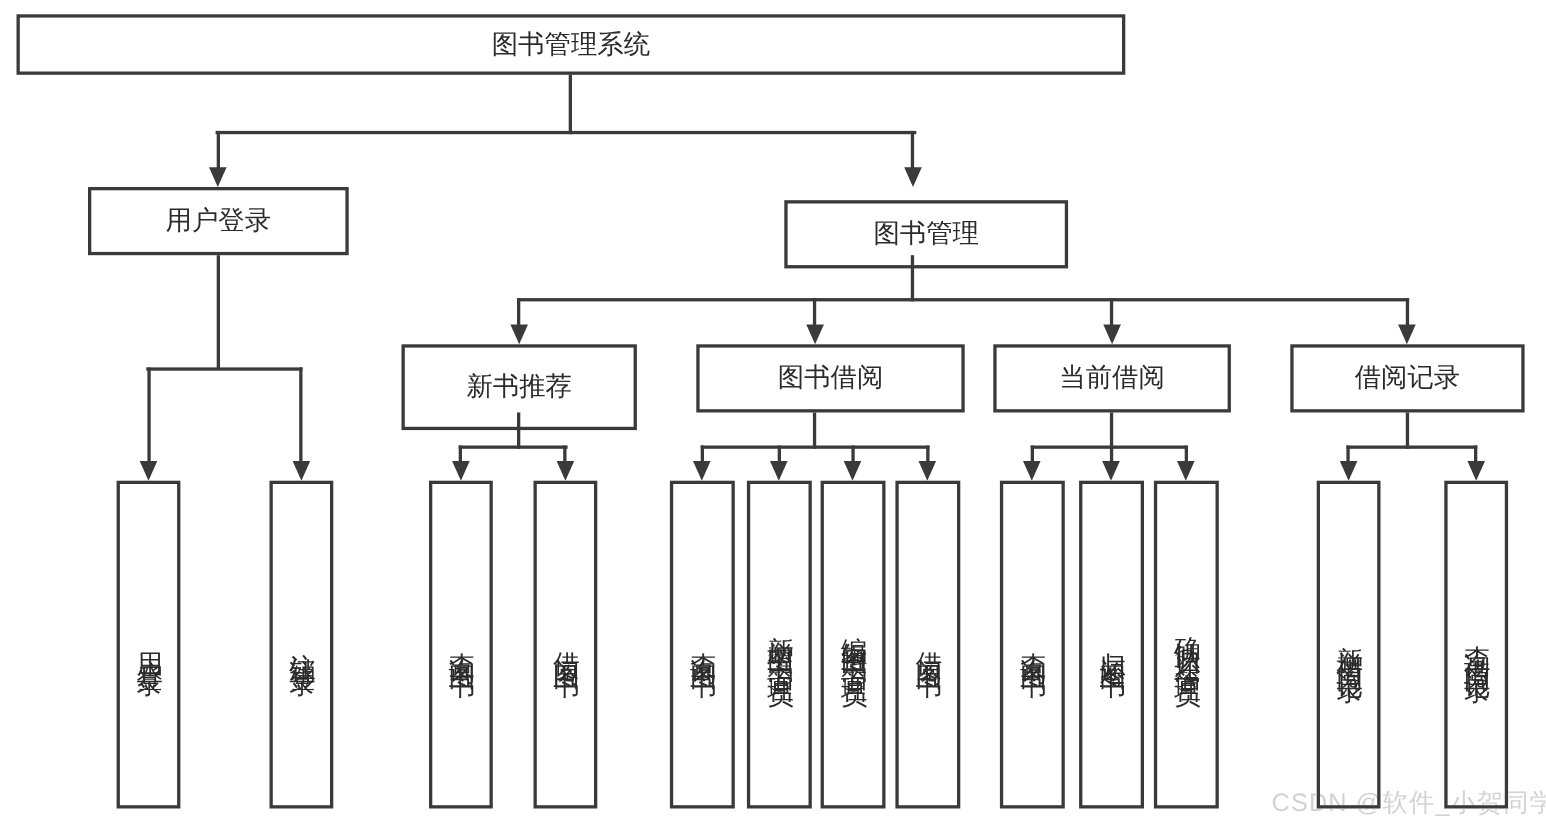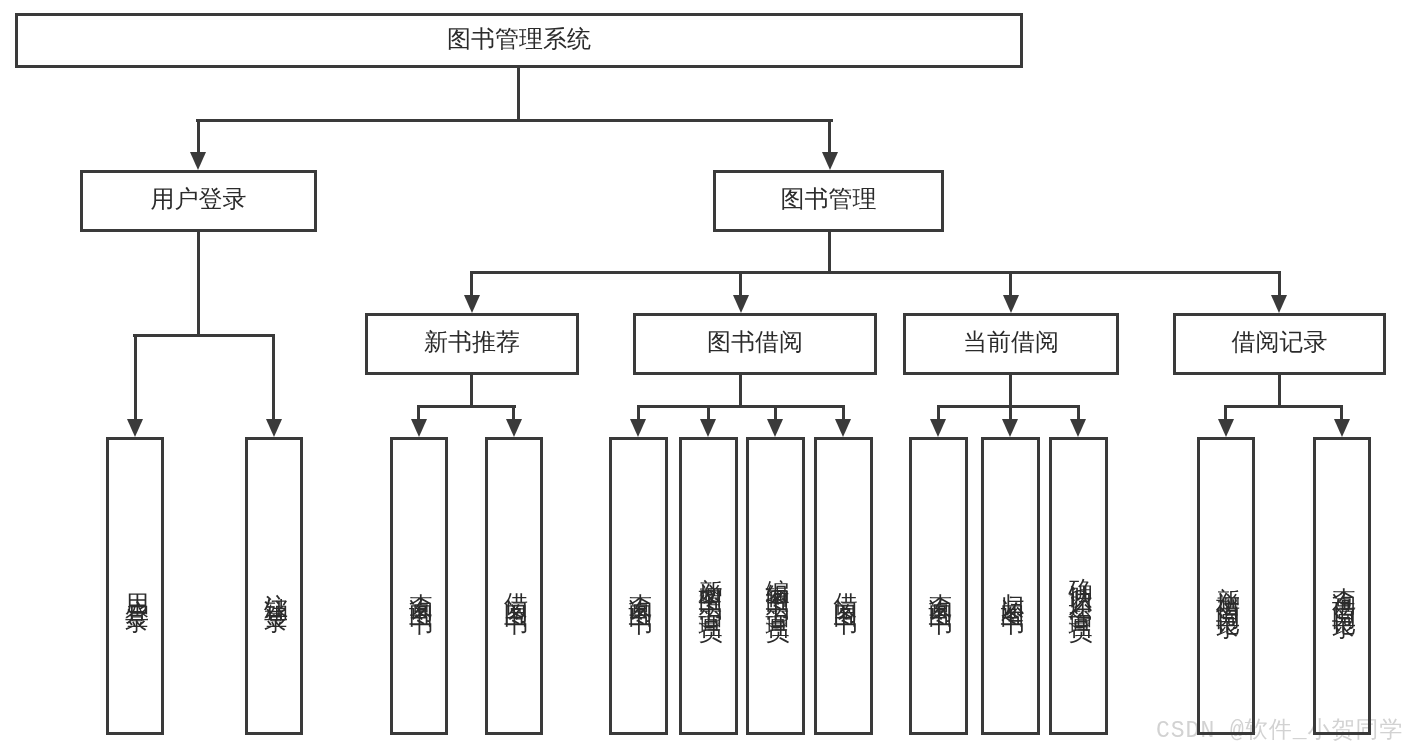--- a/index.html
+++ b/index.html
@@ -1,19 +1,19 @@
 <!DOCTYPE html>
 <html style="--line: #3a3a3a; --text: #2b2b2b; --box-background: #ffffff; --page-background: #ffffff; --watermark: #d2d2d2;"><head>
 <meta charset="utf-8">
 <style>
   html,body{margin:0;padding:0;background:#fff;}
   #canvas{
     position:relative;width:1405px;height:747px;overflow:hidden;
     background:var(--page-background,#ffffff);
-    font-family:Liberation Mono, monospace;
+    font-family:Liberation Sans, sans-serif;
   }
   .box{
     position:absolute;box-sizing:border-box;
     background:var(--box-background,#ffffff);
     border:3px solid var(--line,#3a3a3a);
     display:flex;align-items:center;justify-content:center;
     color:var(--text,#2b2b2b);font-size:24px;line-height:1;
   }
   .vbox .label{
     writing-mode:vertical-rl;text-orientation:mixed;
@@ -44,21 +44,21 @@
   <div class="vline" style="left:517px;top:68px;height:54px;"></div>
   <div class="hline" style="left:196px;top:119px;width:637px;"></div>
   <div class="vline" style="left:197px;top:119px;height:36px;"></div>
   <div class="arrow" style="left:190px;top:152px;"></div>
   <div class="vline" style="left:828px;top:119px;height:36px;"></div>
   <div class="arrow" style="left:822px;top:152px;"></div>
 
   <div class="box" style="left:80px;top:170px;width:237px;height:62px;">
     <span class="label">用户登录</span>
   </div>
-  <div class="box" style="left:713px;top:170px;width:231px;height:62px;">
+  <div class="box" style="left:713px;top:182px;width:258px;height:62px;">
     <span class="label">图书管理</span>
   </div>
 
   <div class="vline" style="left:197px;top:232px;height:104px;"></div>
   <div class="hline" style="left:133px;top:334px;width:142px;"></div>
   <div class="vline" style="left:134px;top:334px;height:88px;"></div>
   <div class="arrow" style="left:127px;top:419px;"></div>
   <div class="vline" style="left:272px;top:334px;height:88px;"></div>
   <div class="arrow" style="left:266px;top:419px;"></div>
 
@@ -66,21 +66,21 @@
   <div class="hline" style="left:470px;top:271px;width:811px;"></div>
   <div class="vline" style="left:470px;top:271px;height:27px;"></div>
   <div class="arrow" style="left:464px;top:295px;"></div>
   <div class="vline" style="left:739px;top:271px;height:27px;"></div>
   <div class="arrow" style="left:733px;top:295px;"></div>
   <div class="vline" style="left:1009px;top:271px;height:27px;"></div>
   <div class="arrow" style="left:1003px;top:295px;"></div>
   <div class="vline" style="left:1278px;top:271px;height:27px;"></div>
   <div class="arrow" style="left:1271px;top:295px;"></div>
 
-  <div class="box" style="left:365px;top:313px;width:214px;height:62px;">
+  <div class="box" style="left:365px;top:313px;width:214px;height:78px;">
     <span class="label">新书推荐</span>
   </div>
   <div class="box" style="left:633px;top:313px;width:244px;height:62px;">
     <span class="label">图书借阅</span>
   </div>
   <div class="box" style="left:903px;top:313px;width:216px;height:62px;">
     <span class="label">当前借阅</span>
   </div>
   <div class="box" style="left:1173px;top:313px;width:213px;height:62px;">
     <span class="label">借阅记录</span>

